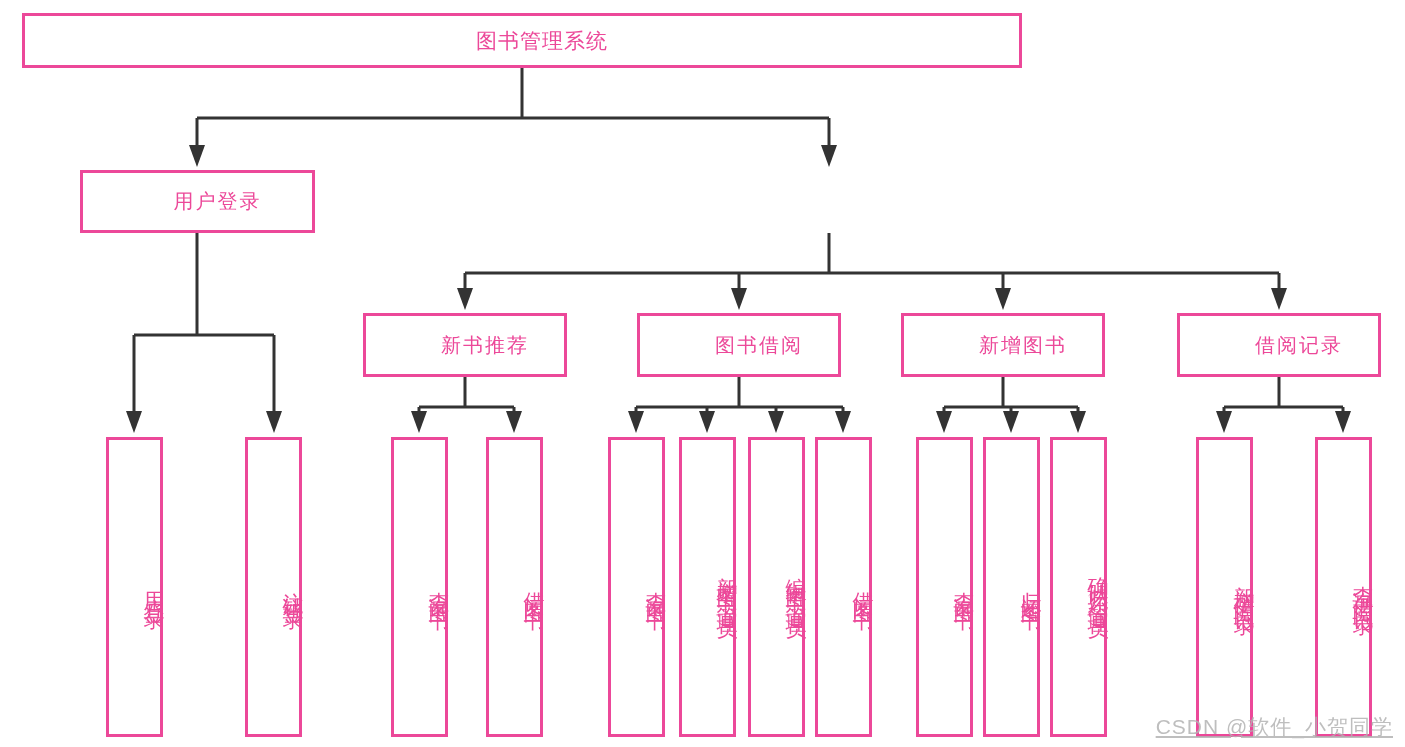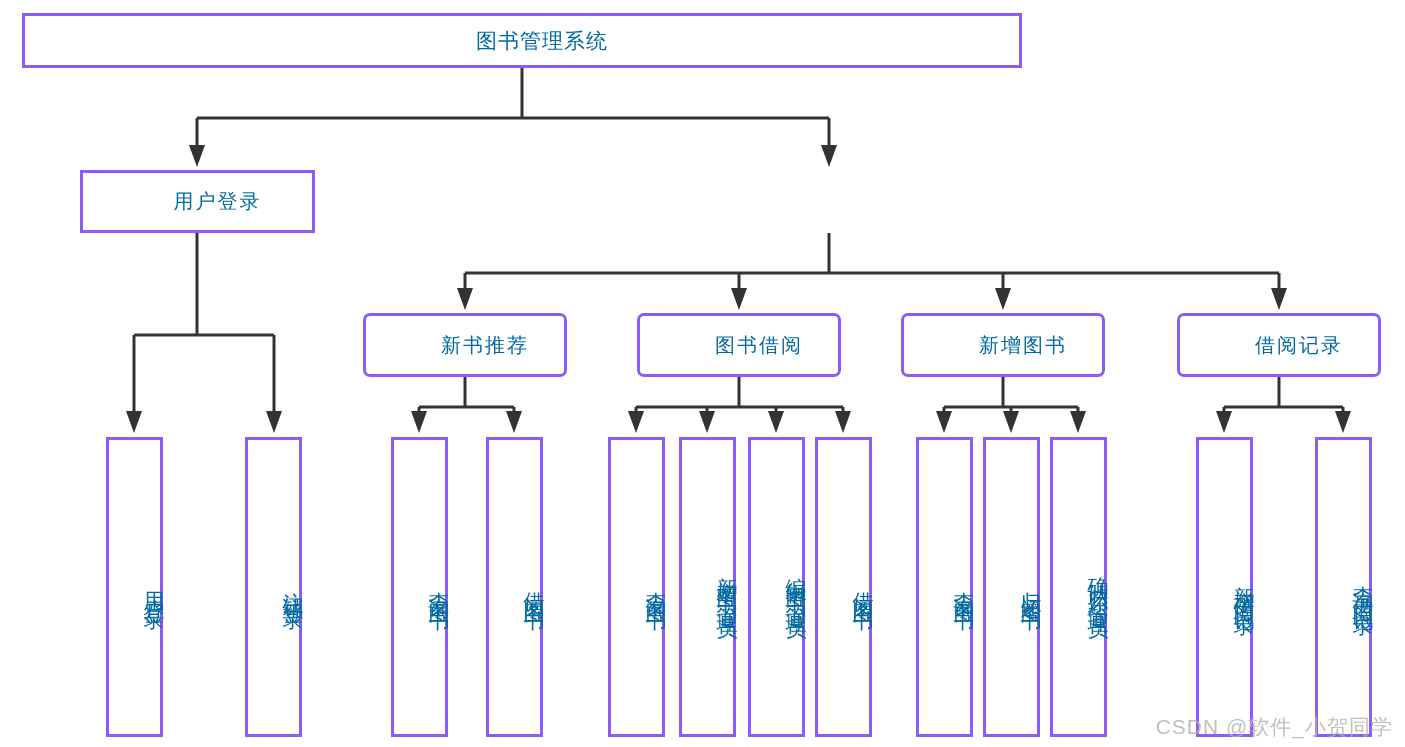--- a/index.html
+++ b/index.html
@@ -4,34 +4,34 @@
 <style>
   html,body { margin:0; padding:0; background:#ffffff; }
   .canvas {
     position:relative; width:1405px; height:747px; background:#ffffff;
     font-family:"Liberation Sans","DejaVu Sans",sans-serif; overflow:hidden;
   }
   .wires { position:absolute; left:0; top:0; z-index:1; }
   .wire { stroke:#333333; stroke-width:3; fill:none; }
   .box {
     position:absolute; box-sizing:border-box; z-index:2;
-    border:3px solid #8b5cf6; background:#ffffff; color:#0369a1;
+    border:3px solid #ec4899; background:#ffffff; color:#ec4899;
     display:flex; align-items:center; justify-content:center; text-align:center;padding-left:40px;
   }
   .root { left:22px; top:13px; width:1000px; height:55px; font-size:21px; letter-spacing:1px; }
   .n2   { top:170px; width:235px; height:63px; font-size:20px; letter-spacing:2px; }
-  .n3   { top:313px; width:204px; height:64px; font-size:20px; letter-spacing:2px;border-radius:7px; }
+  .n3   { top:313px; width:204px; height:64px; font-size:20px; letter-spacing:2px; }
   .leaf { top:437px; width:57px;  height:300px; font-size:21px; }
   .leaf span {
     writing-mode:vertical-rl; text-orientation:mixed;
     letter-spacing:6px; line-height:1; max-height:288px;
   }
   .watermark {
     position:absolute; right:12px; bottom:6px; z-index:3;
-    font-size:21px; letter-spacing:1px; opacity:0.85;
+    font-size:21px; letter-spacing:1px; opacity:0.85;text-decoration:underline;
   }
 </style>
 </head>
 <body>
 
 <div class="canvas">
 
   <svg class="wires" width="1405" height="747" viewBox="0 0 1405 747">
     <defs>
       <marker id="ah" markerUnits="userSpaceOnUse" markerWidth="24" markerHeight="18" viewBox="0 0 24 18" refX="2" refY="9" orient="auto">

